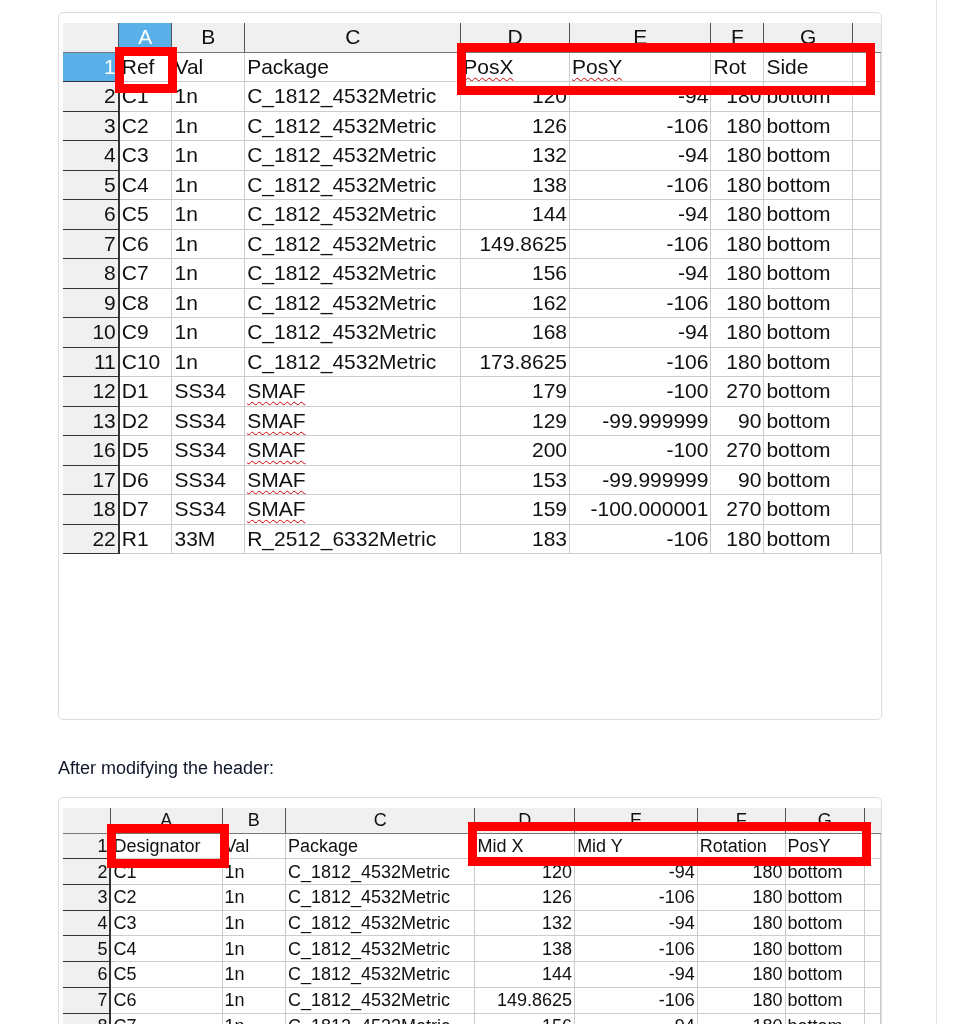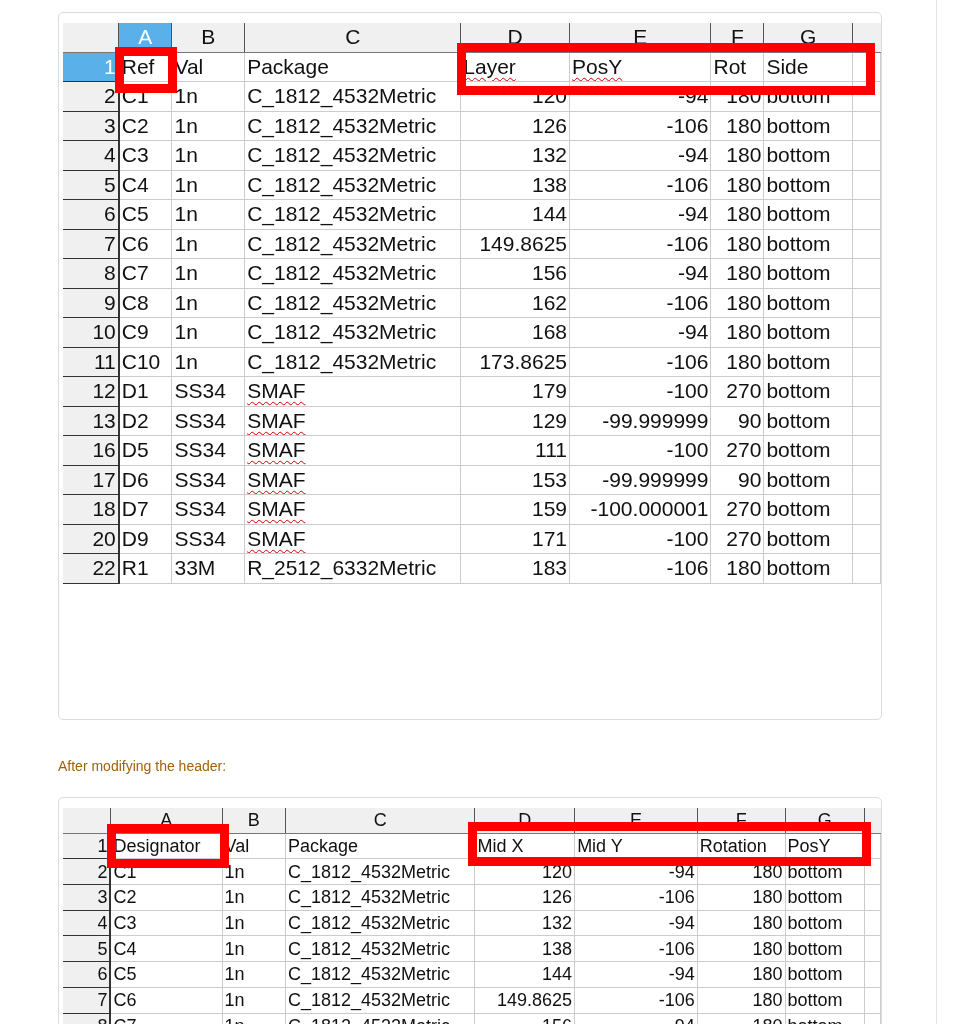--- a/index.html
+++ b/index.html
@@ -14,21 +14,21 @@
   #t2 td,#t2 th{height:24.7px;font-size:18px;line-height:24px;}
   th.colhdr{background:#f0f0f0;color:#333;font-weight:normal;text-align:center;border-left:1px solid #555;border-bottom:1px solid #777;}
   th.colhdr.sel{background:#5ab0e8;color:#fff;}
   th.corner{background:#f0f0f0;border-bottom:1px solid #777;}
   td.rowhdr{background:#f0f0f0;color:#333;text-align:right;padding-right:6px;border-bottom:1px solid #333;border-right:2px solid #333;}
   td.rowhdr.sel{background:#5ab0e8;color:#fff;}
   td.cell{border-right:1px solid #ccc;border-bottom:1px solid #ccc;}
   td.num{text-align:right;}
   .squiggle{text-decoration:underline wavy #d00000;text-decoration-thickness:1px;text-underline-offset:3px;}
   .hl{position:absolute;border:9px solid #ff0000;box-sizing:border-box;pointer-events:none;}
-  .caption{position:absolute;left:58px;top:758px;font-size:14px;color:#a16207;}
+  .caption{position:absolute;left:58px;top:758px;font-size:18px;color:#0f172a;}
 </style>
 </head>
 <body>
 
 <div class="vline"></div>
 
 <div class="frame" id="frame1">
   <table class="sheet" id="t1">
     <colgroup>
         <col style="width:58px">
@@ -53,21 +53,21 @@
           <th class="colhdr">G</th>
           <th class="colhdr"></th>
         </tr>
       </thead>
     <tbody id="t1-body">
         <tr>
           <td class="rowhdr sel">1</td>
           <td class="cell"><span>Ref</span></td>
           <td class="cell"><span>Val</span></td>
           <td class="cell"><span>Package</span></td>
-          <td class="cell"><span class="squiggle">Layer</span></td>
+          <td class="cell"><span class="squiggle">PosX</span></td>
           <td class="cell"><span class="squiggle">PosY</span></td>
           <td class="cell"><span>Rot</span></td>
           <td class="cell"><span>Side</span></td>
           <td class="cell"></td>
         </tr>
         <tr>
           <td class="rowhdr">2</td>
           <td class="cell"><span>C1</span></td>
           <td class="cell"><span>1n</span></td>
           <td class="cell"><span>C_1812_4532Metric</span></td>
@@ -196,21 +196,21 @@
           <td class="cell num"><span>-99.999999</span></td>
           <td class="cell num"><span>90</span></td>
           <td class="cell"><span>bottom</span></td>
           <td class="cell"></td>
         </tr>
         <tr>
           <td class="rowhdr">16</td>
           <td class="cell"><span>D5</span></td>
           <td class="cell"><span>SS34</span></td>
           <td class="cell"><span class="squiggle">SMAF</span></td>
-          <td class="cell num"><span>111</span></td>
+          <td class="cell num"><span>200</span></td>
           <td class="cell num"><span>-100</span></td>
           <td class="cell num"><span>270</span></td>
           <td class="cell"><span>bottom</span></td>
           <td class="cell"></td>
         </tr>
         <tr>
           <td class="rowhdr">17</td>
           <td class="cell"><span>D6</span></td>
           <td class="cell"><span>SS34</span></td>
           <td class="cell"><span class="squiggle">SMAF</span></td>
@@ -220,31 +220,20 @@
           <td class="cell"><span>bottom</span></td>
           <td class="cell"></td>
         </tr>
         <tr>
           <td class="rowhdr">18</td>
           <td class="cell"><span>D7</span></td>
           <td class="cell"><span>SS34</span></td>
           <td class="cell"><span class="squiggle">SMAF</span></td>
           <td class="cell num"><span>159</span></td>
           <td class="cell num"><span>-100.000001</span></td>
-          <td class="cell num"><span>270</span></td>
-          <td class="cell"><span>bottom</span></td>
-          <td class="cell"></td>
-        </tr>
-        <tr>
-          <td class="rowhdr">20</td>
-          <td class="cell"><span>D9</span></td>
-          <td class="cell"><span>SS34</span></td>
-          <td class="cell"><span class="squiggle">SMAF</span></td>
-          <td class="cell num"><span>171</span></td>
-          <td class="cell num"><span>-100</span></td>
           <td class="cell num"><span>270</span></td>
           <td class="cell"><span>bottom</span></td>
           <td class="cell"></td>
         </tr>
         <tr>
           <td class="rowhdr">22</td>
           <td class="cell"><span>R1</span></td>
           <td class="cell"><span>33M</span></td>
           <td class="cell"><span>R_2512_6332Metric</span></td>
           <td class="cell num"><span>183</span></td>

